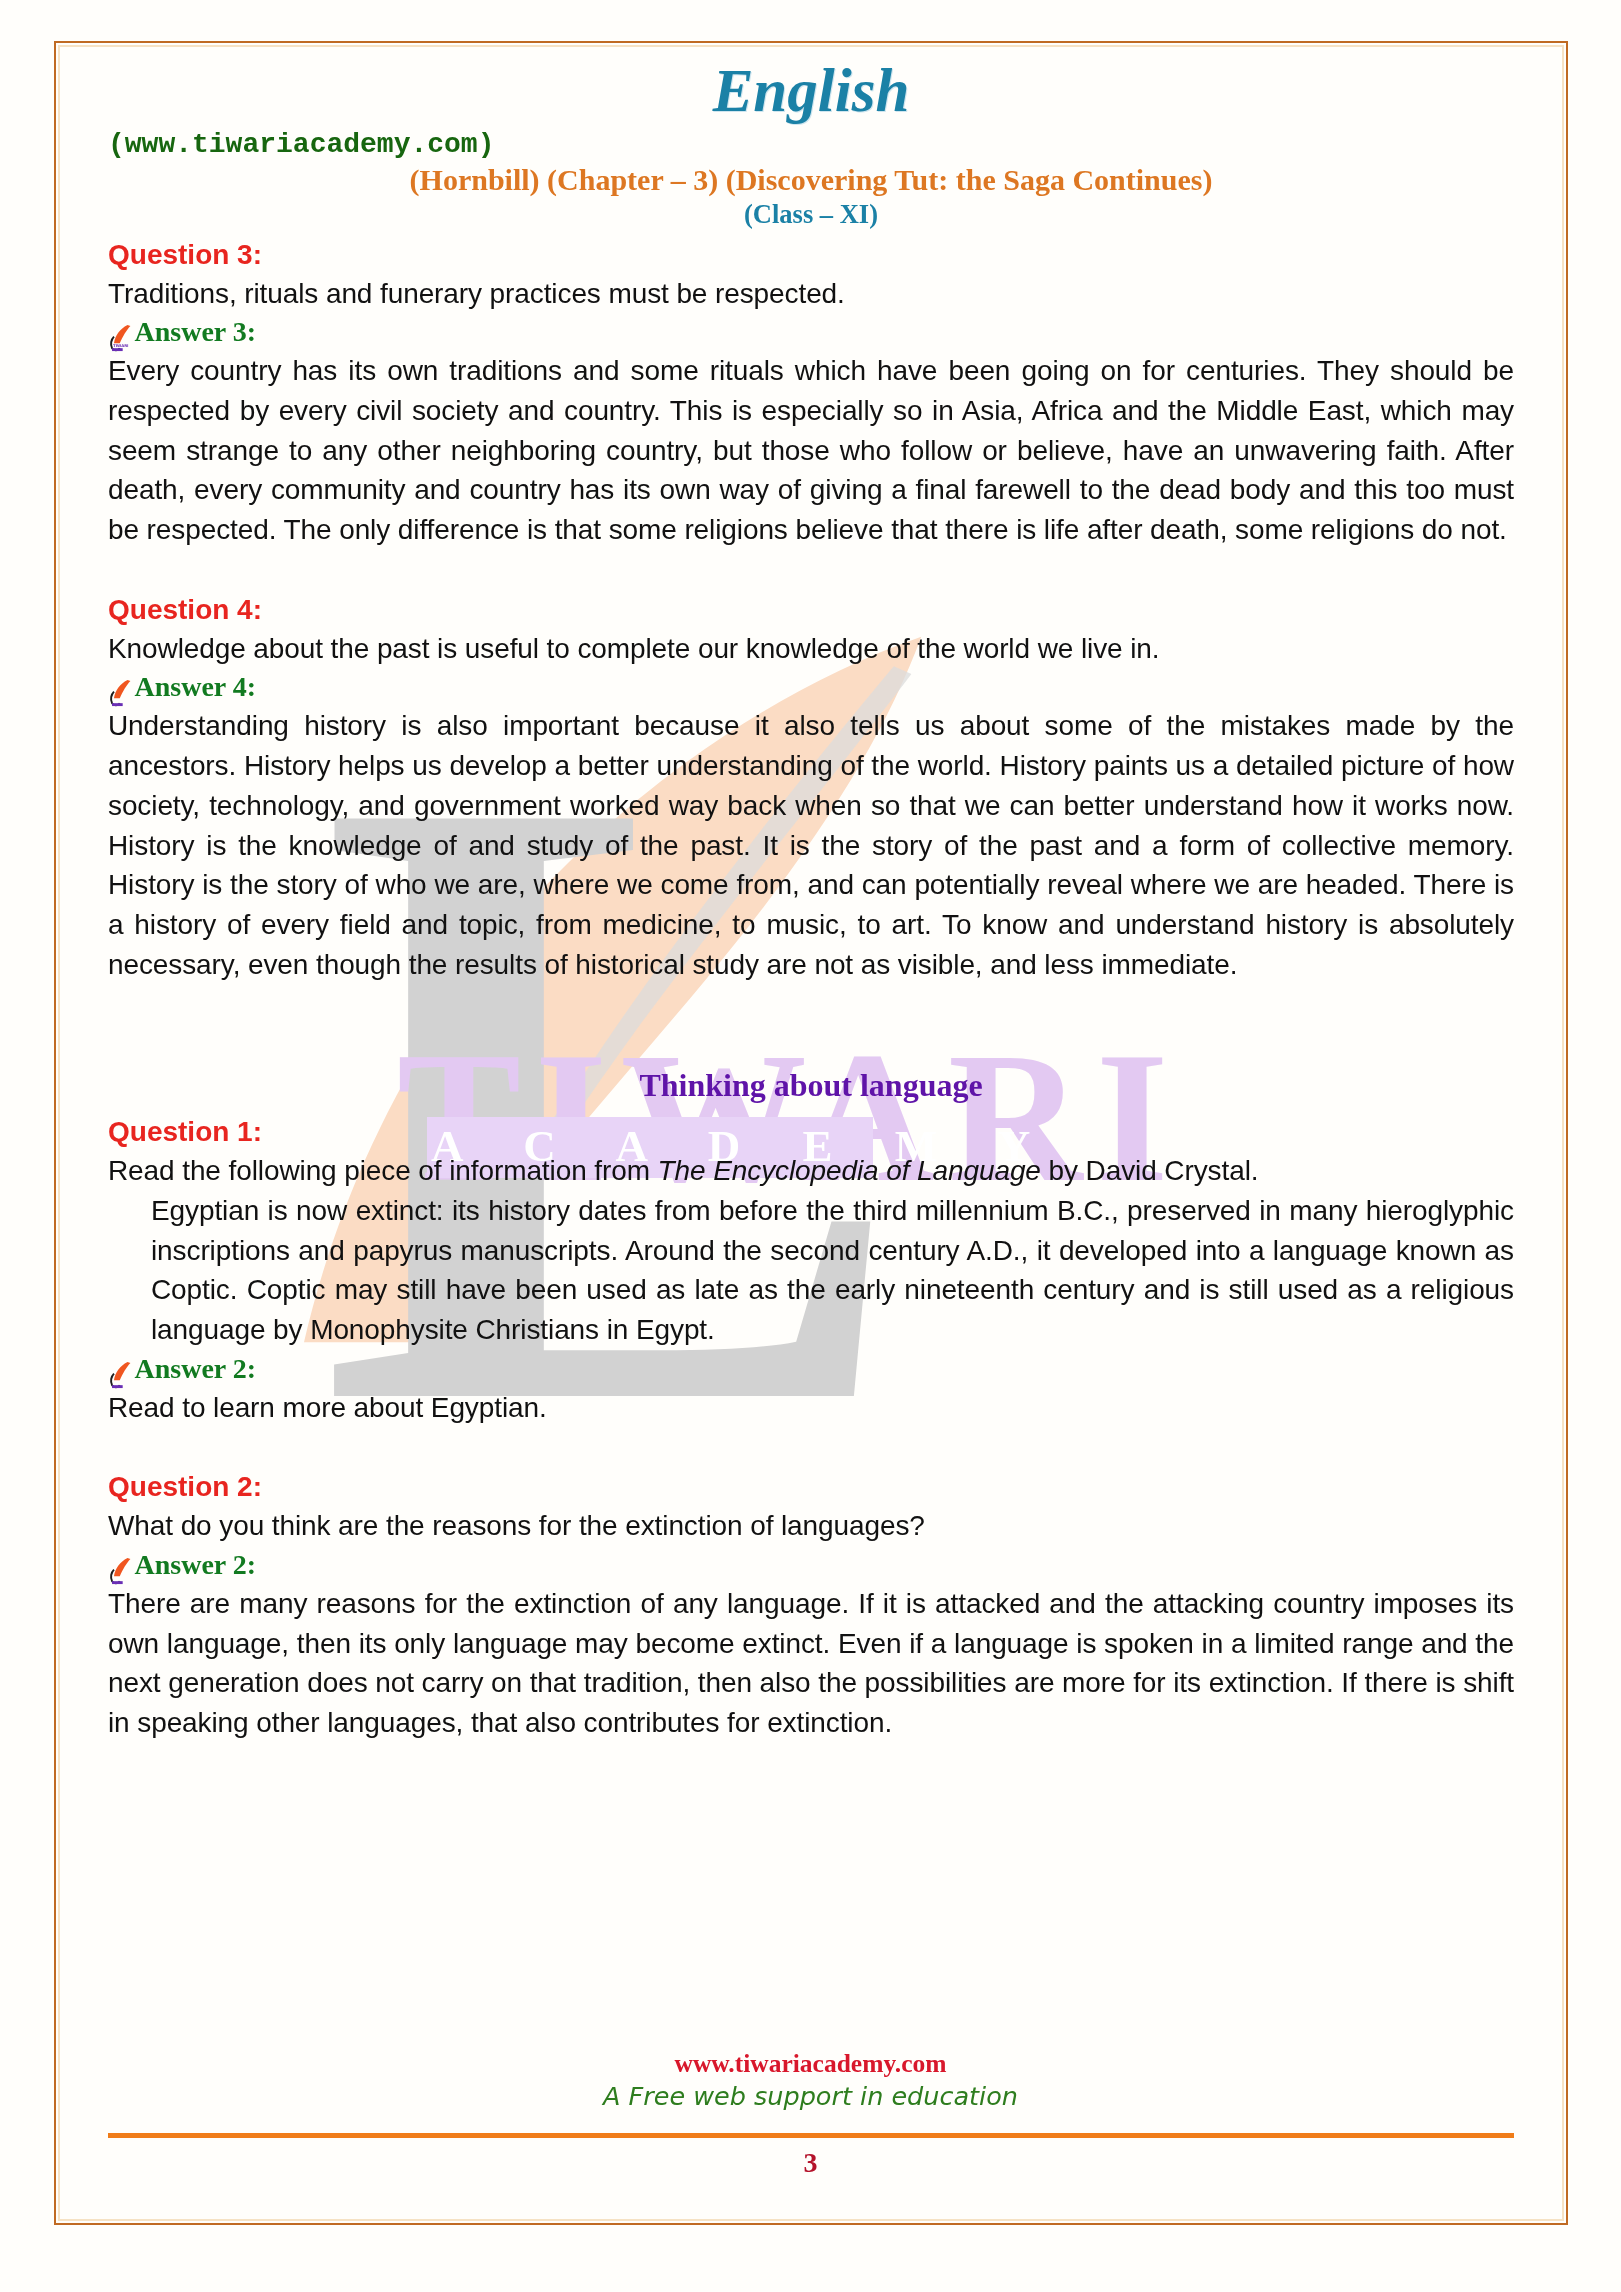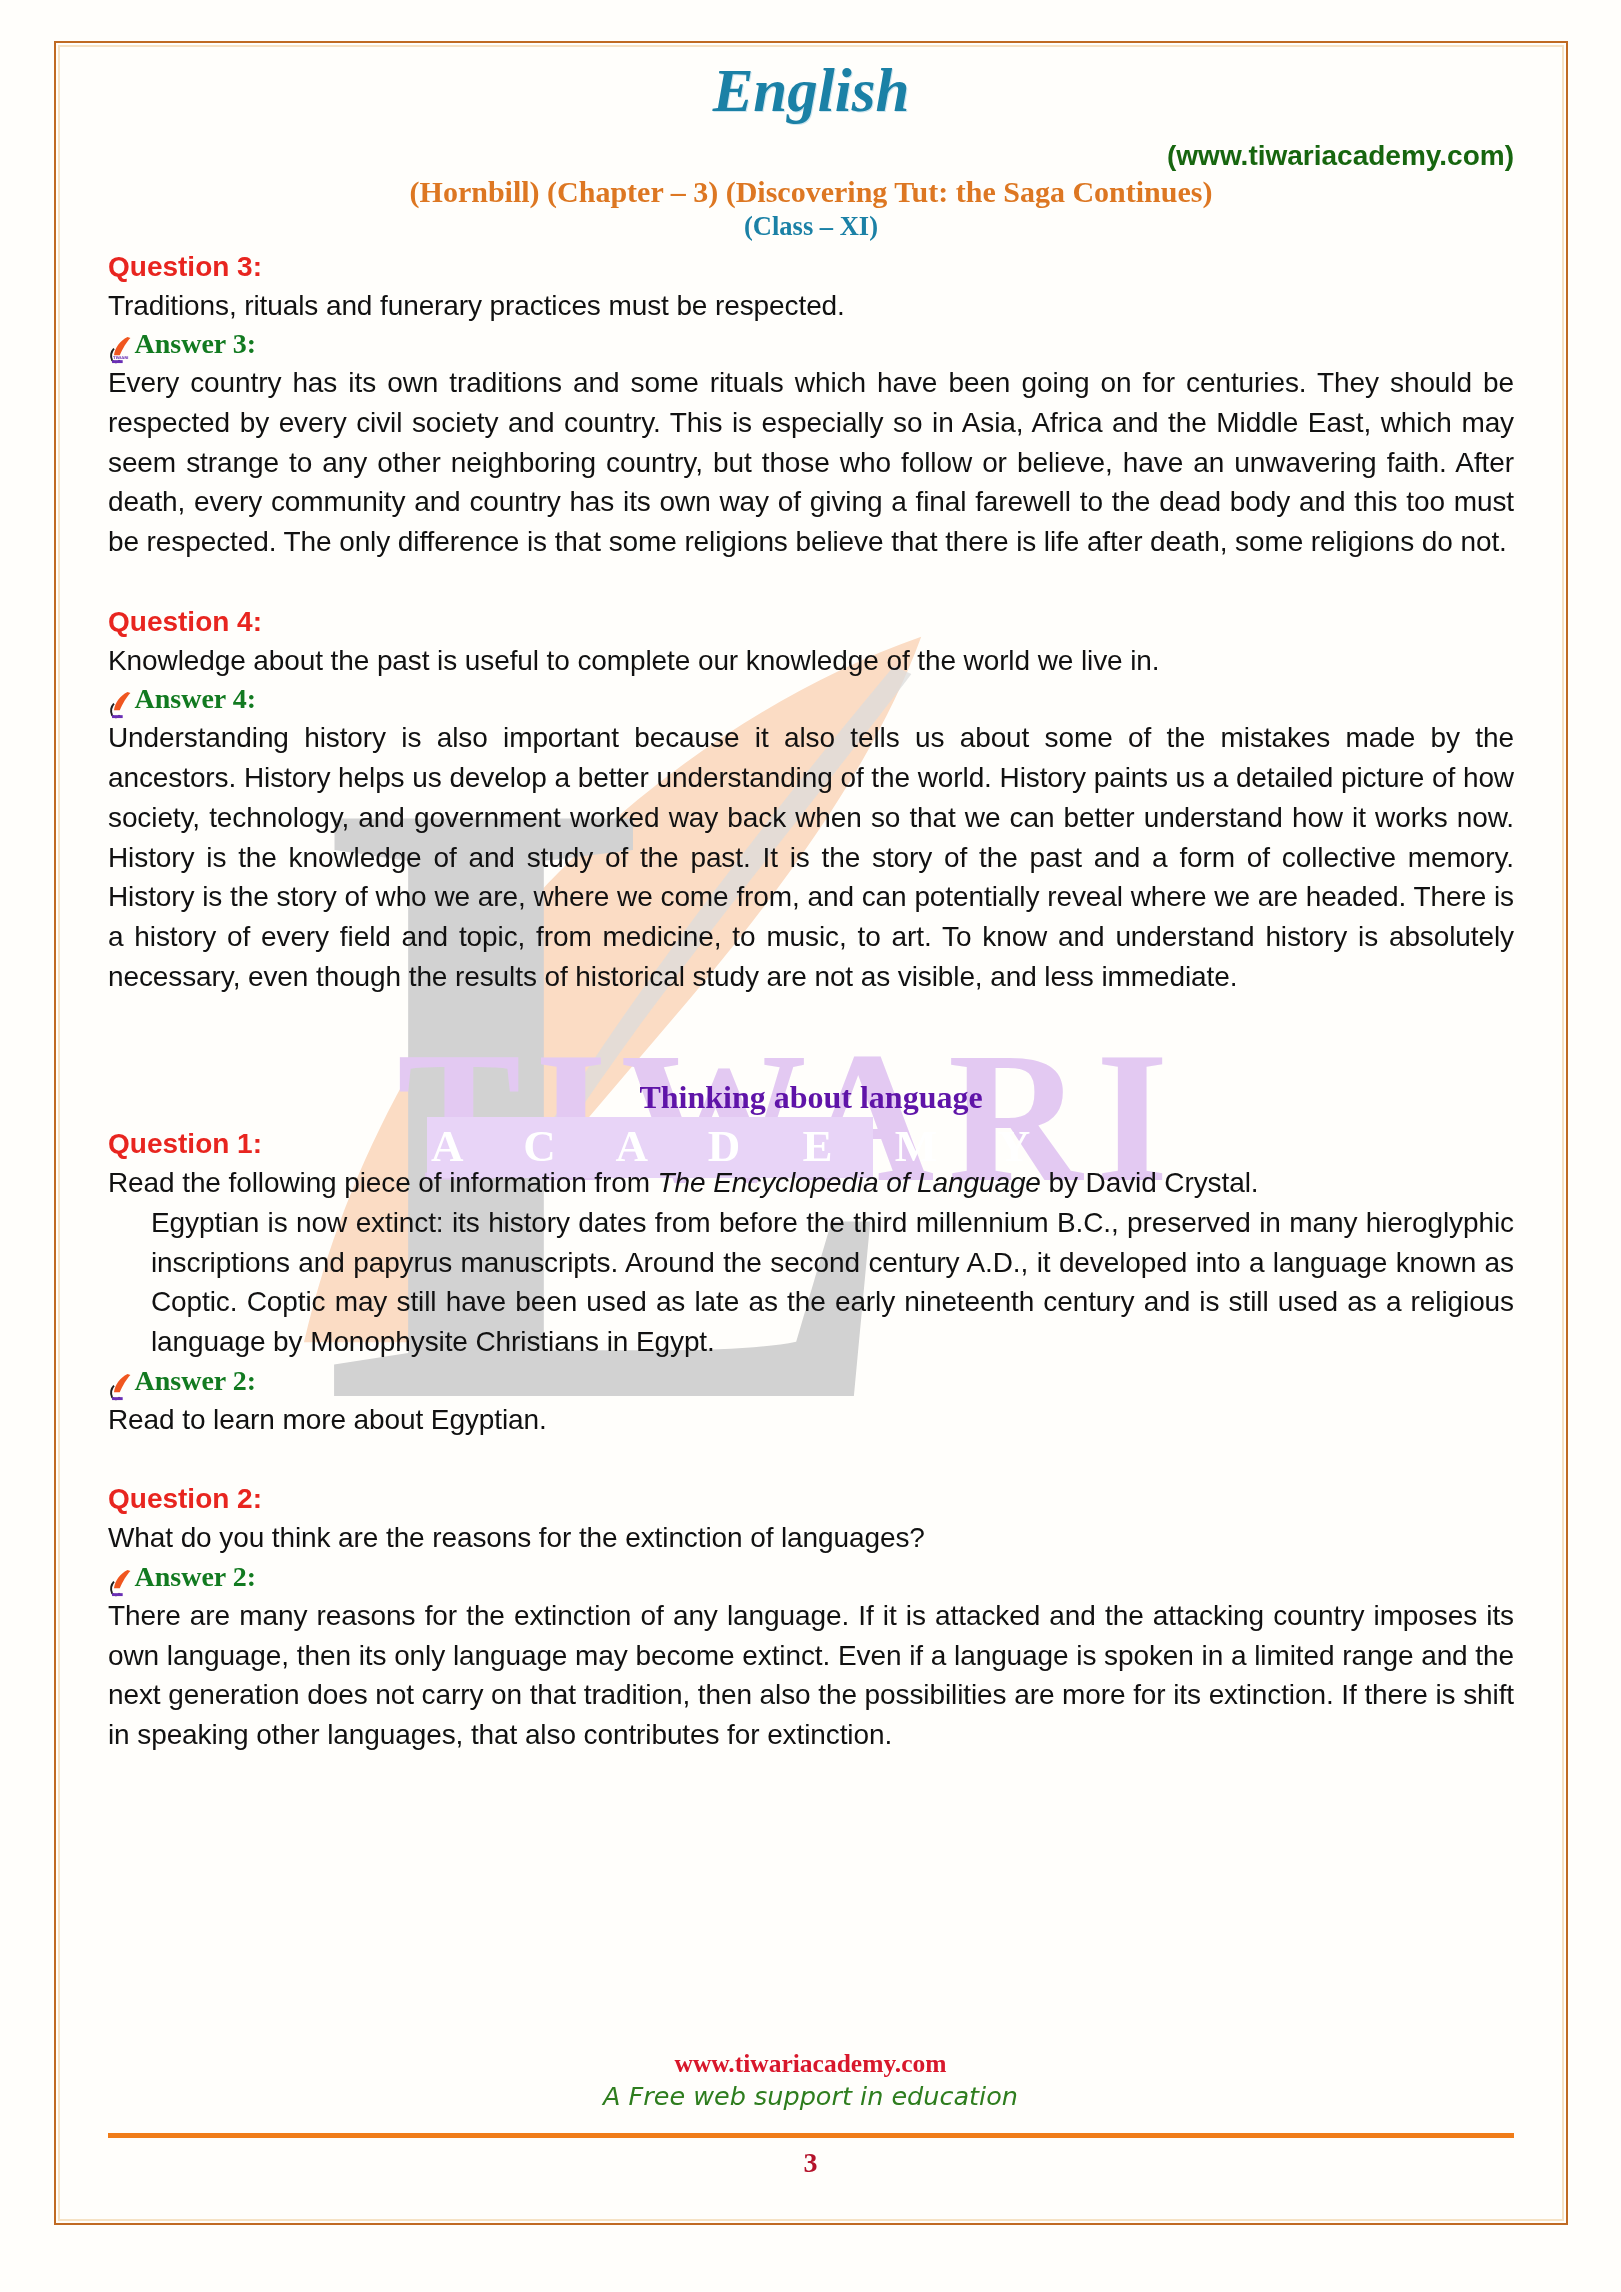--- a/index.html
+++ b/index.html
@@ -83,26 +83,26 @@
   }
 
   .doc-title{
     text-align:center;
     font-family:"Liberation Serif", serif;
     font-style:italic;
     font-weight:700;
     font-size:61px;
     color:#1b81a6;
     line-height:1.05;
-    margin:0 0 17px 0;
+    margin:0 0 6px 0;
     text-shadow:1px 1px 0 #cfe5ee;
   }
   .doc-site{
-    text-align:right;
-    font-family:Liberation Sans, sans-serif;
+    text-align:left;
+    font-family:Liberation Mono, monospace;
     font-weight:700;
     font-size:28px;
     color:#17660f;
     margin:0 0 2.9px 0;
   }
   .doc-chapter{
     text-align:center;
     font-family:"Liberation Serif", serif;
     font-weight:700;
     font-size:30px;

